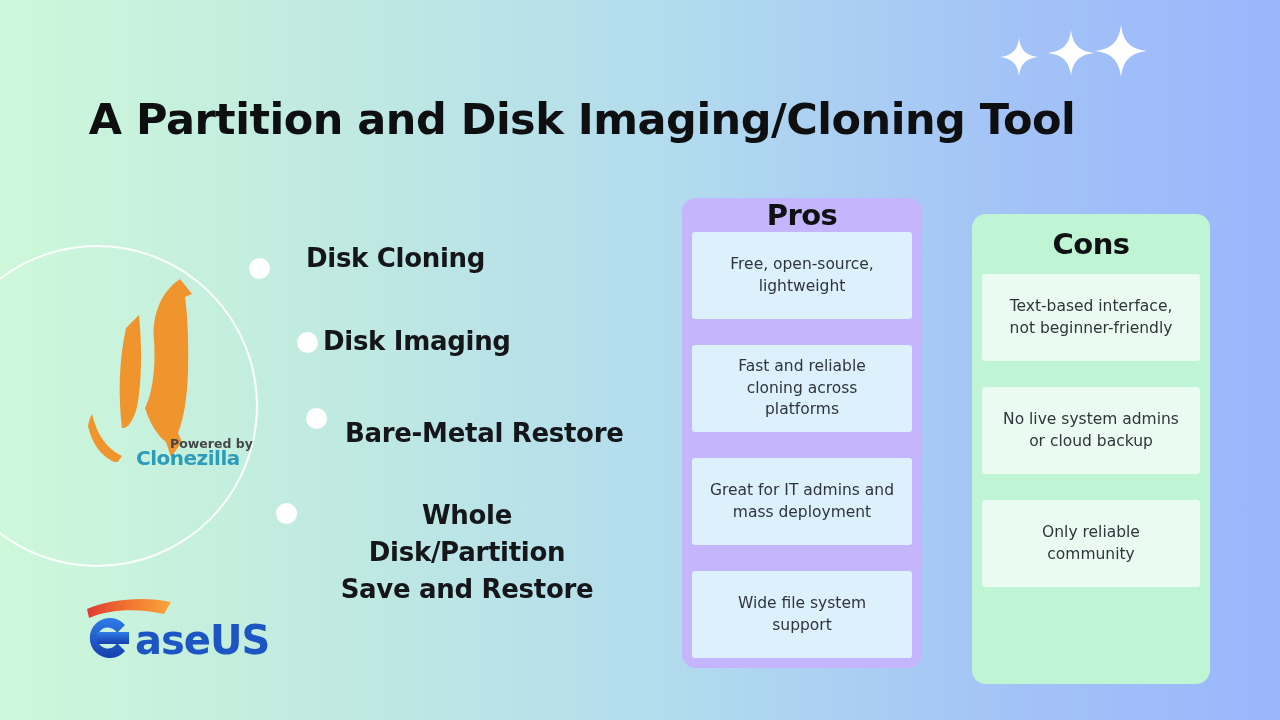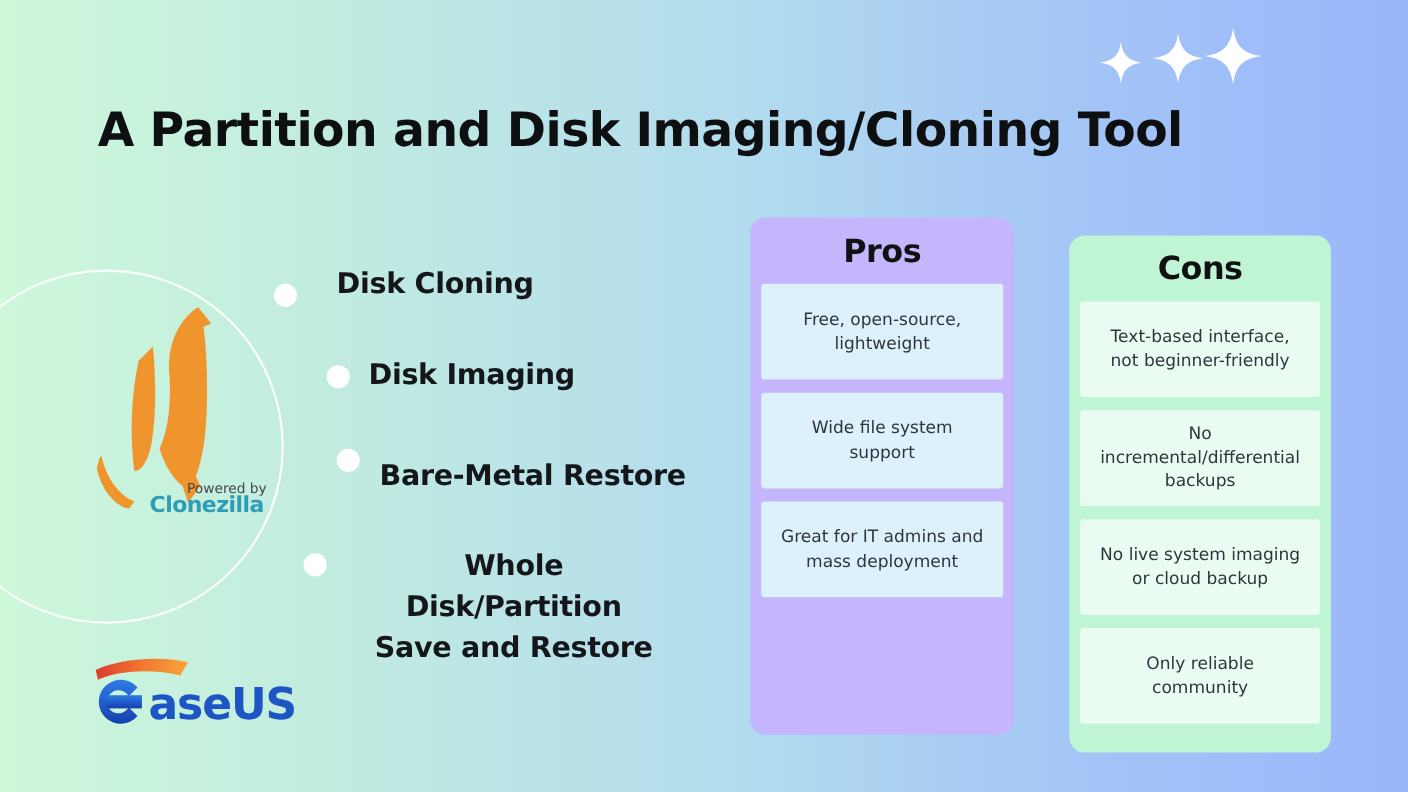--- a/index.html
+++ b/index.html
@@ -23,52 +23,52 @@
   .sparkle { fill:#ffffff; }
 
   
   .big-arc {
     left:-64px; top:245px; width:322px; height:322px;
     border:2px solid rgba(255,255,255,0.92);
     border-radius:50%;
   }
   .cz-logo { left:86px; top:276px; width:106px; height:186px; }
   .cz-powered {
-    left:170px; top:436px; font-size:12.5px; font-weight:400; color:#45484a;
+    left:170px; top:436px; font-size:12.5px; font-weight:700; color:#45484a;
   }
   .cz-name {
     left:136px; top:446px; font-size:20px; font-weight:700;
     color:#2d9cb8; letter-spacing:-0.5px;
   }
 
   
   .dot {
     width:21px; height:21px; border-radius:50%; background:#ffffff;
   }
   .feature {
     font-size:26px; font-weight:800; color:#141619; letter-spacing:-0.3px;
     white-space:pre-line;
   }
   .f1 { left:306px; top:243px; }
-  .f2 { left:335px; top:326px; }
+  .f2 { left:323px; top:326px; }
   .f3 { left:345px; top:394px;margin-top:24px; }
   .f4 { left:322px; top:483px; width:290px; text-align:center; line-height:37px;margin-top:14px; }
 
   
   .panel {
     top:198px; height:470px; border-radius:14px;
     display:flex; flex-direction:column;
   }
   .panel-pros { left:682px; width:240px; background:#c4b5fd; }
   .panel-cons { left:972px; width:238px; background:#bff5d4;margin-top:16px; }
   .panel-header {
     height:60px; display:flex; align-items:center; justify-content:center;
     font-size:29px; font-weight:800; color:#101113; letter-spacing:-0.5px;
   }
-  .cards { flex:1; padding:0 10px 10px; display:flex; flex-direction:column; gap:12px; }
+  .cards { flex:1; padding:0 10px 10px; display:flex; flex-direction:column; gap:26px; }
   .card {
     height:87px; border-radius:3px;
     display:flex; align-items:center; justify-content:center;
     text-align:center; padding:0 8px;
     font-size:15.5px; color:#2f353b; line-height:1.38;
     white-space:pre-line;
   }
   .panel-pros .card { background:#ddf1fc; }
   .panel-cons .card { background:#eafcf1; }
 
@@ -114,36 +114,36 @@
 <div class="abs feature f2">Disk Imaging</div>
 <div class="abs feature f3">Bare-Metal Restore</div>
 <div class="abs feature f4">Whole Disk/Partition
 Save and Restore</div>
 
 <div class="abs panel panel-pros">
   <div class="panel-header">Pros</div>
   <div class="cards">
     <div class="card">Free, open-source,
 lightweight</div>
+    <div class="card">Fast and reliable
+cloning across
+platforms</div>
+    <div class="card">Great for IT admins and
+mass deployment</div>
     <div class="card">Wide file system
 support</div>
-    <div class="card">Great for IT admins and
-mass deployment</div>
   </div>
 </div>
 
 <div class="abs panel panel-cons">
   <div class="panel-header">Cons</div>
   <div class="cards">
     <div class="card">Text-based interface,
 not beginner-friendly</div>
-    <div class="card">No
-incremental/differential
-backups</div>
-    <div class="card">No live system imaging
+    <div class="card">No live system admins
 or cloud backup</div>
     <div class="card">Only reliable
 community</div>
   </div>
 </div>
 
 <svg class="abs easeus" viewBox="0 0 200 72">
   <defs>
     <linearGradient id="sw" x1="0" y1="0" x2="1" y2="0">
       <stop offset="0" stop-color="#de3a33"></stop>

